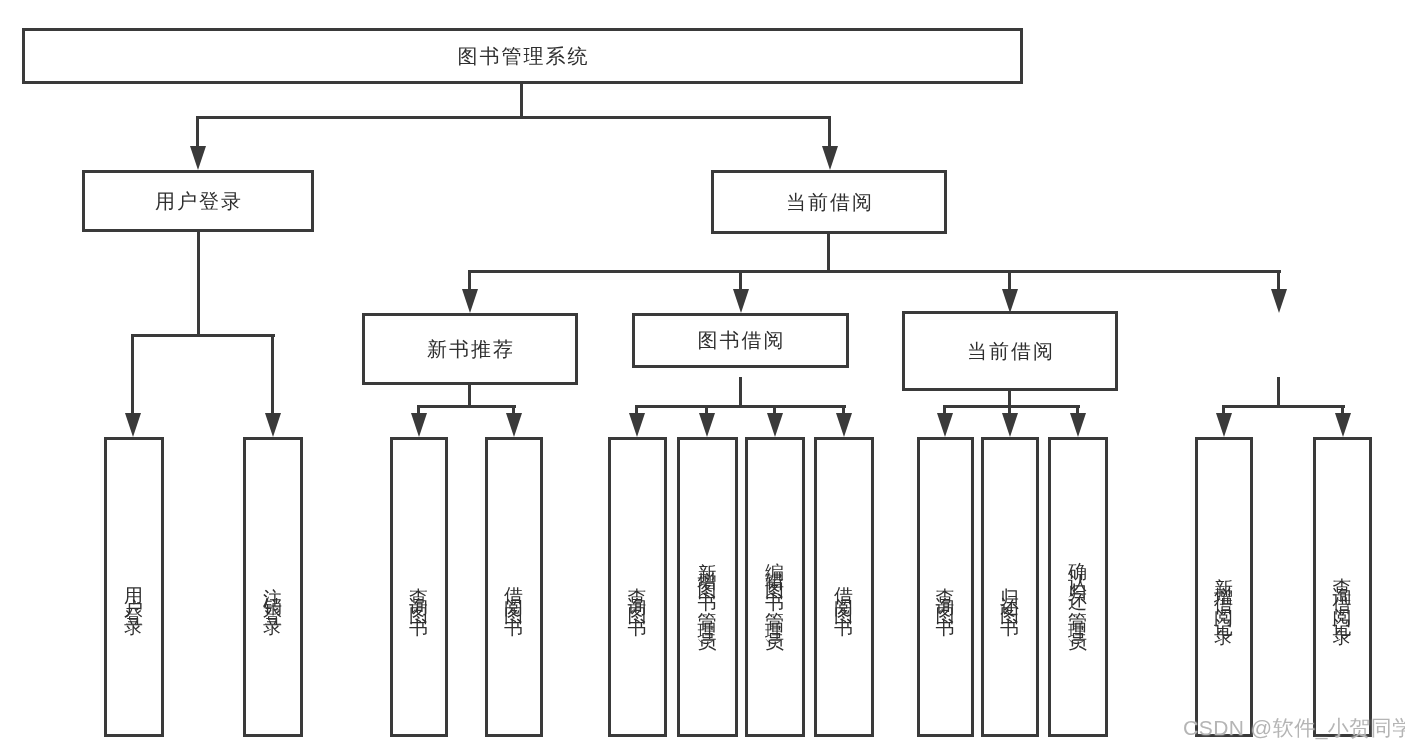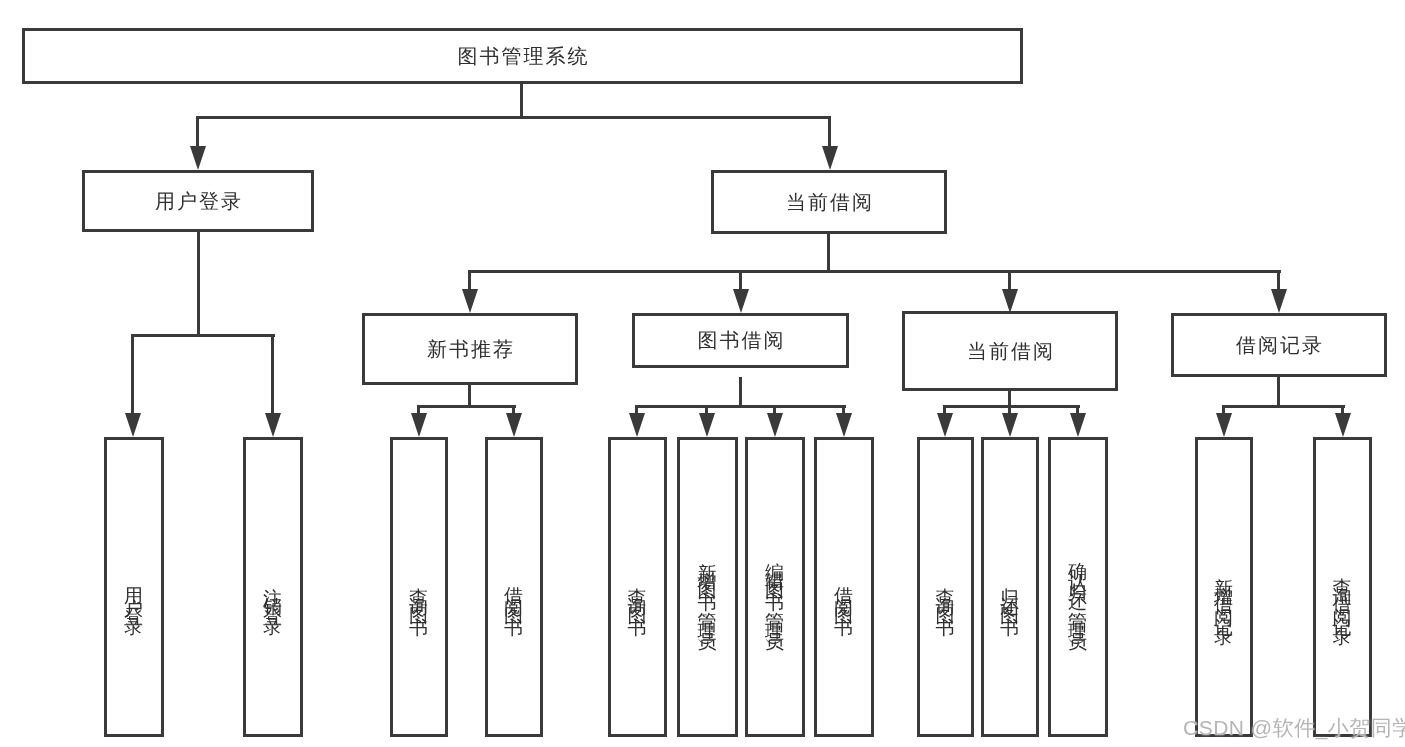--- a/index.html
+++ b/index.html
@@ -85,23 +85,20 @@
 
   <div class="box" style="left:362px;top:313px;width:216px;height:72px">
     <span class="hlabel">新书推荐</span>
   </div>
   <div class="box" style="left:632px;top:313px;width:217px;height:55px">
     <span class="hlabel">图书借阅</span>
   </div>
   <div class="box" style="left:902px;top:311px;width:216px;height:80px">
     <span class="hlabel">当前借阅</span>
   </div>
-  <div class="box" style="left:1171px;top:313px;width:216px;height:64px">
-    <span class="hlabel">借阅记录</span>
-  </div>
 
   <div class="vline" style="left:468px;top:377px;height:30px"></div>
   <div class="hline" style="left:417px;top:405px;width:99px"></div>
   <div class="vline" style="left:417px;top:405px;height:12px"></div>
   <div class="arrow" style="left:411px;top:413px"></div>
   <div class="vline" style="left:512px;top:405px;height:12px"></div>
   <div class="arrow" style="left:506px;top:413px"></div>
   <div class="box leaf" style="left:390px;top:437px;width:58px;height:300px">
     <span class="vtext">查询图书</span>
   </div>

